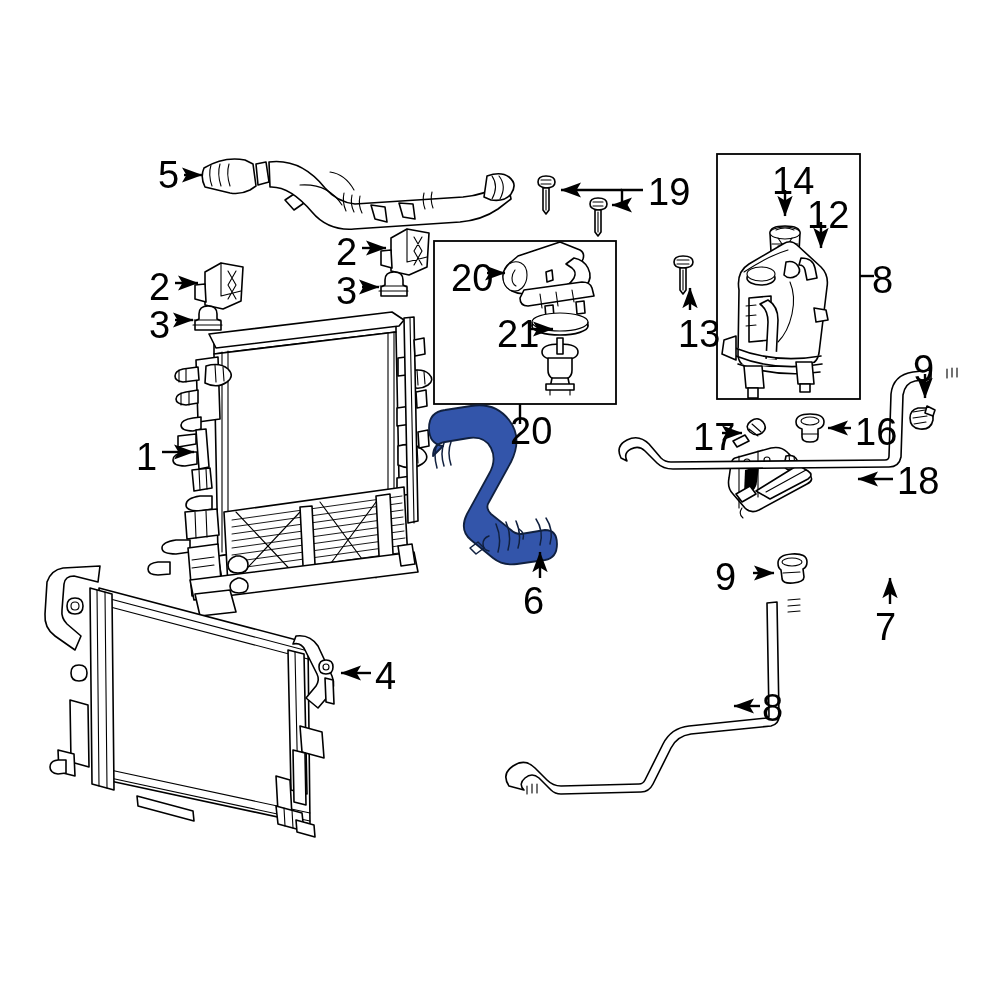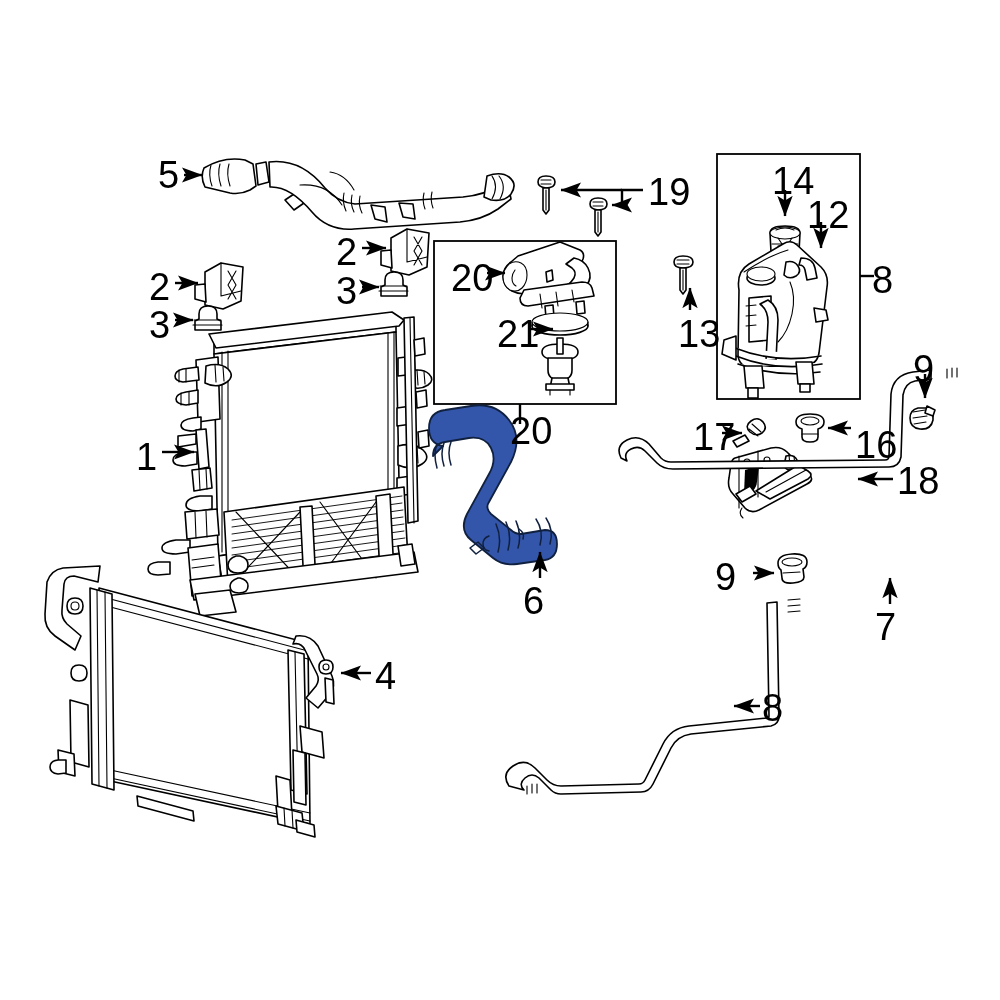--- a/index.html
+++ b/index.html
@@ -362,20 +362,20 @@
 <div class="num-lbl" style="left:523px;top:582px">6</div>
 <div class="num-lbl" style="left:875px;top:608px">7</div>
 <div class="num-lbl" style="left:762px;top:689px">8</div>
 <div class="num-lbl" style="left:913px;top:350px">9</div>
 <div class="num-lbl" style="left:715px;top:558px">9</div>
 <div class="num-lbl" style="left:872px;top:261px">8</div>
 <div class="num-lbl" style="left:807px;top:196px">12</div>
 <div class="num-lbl" style="left:678px;top:315px">13</div>
 <div class="num-lbl" style="left:772px;top:162px">14</div>
 <div class="num-lbl" style="left:897px;top:462px">18</div>
-<div class="num-lbl" style="left:855px;top:426px">16</div>
+<div class="num-lbl" style="left:855px;top:413px">16</div>
 <div class="num-lbl" style="left:693px;top:418px">17</div>
 <div class="num-lbl" style="left:510px;top:412px">20</div>
 <div class="num-lbl" style="left:648px;top:173px">19</div>
 <div class="num-lbl" style="left:451px;top:259px">20</div>
 <div class="num-lbl" style="left:497px;top:315px">21</div>
 
 </div>
 
 </body></html>

